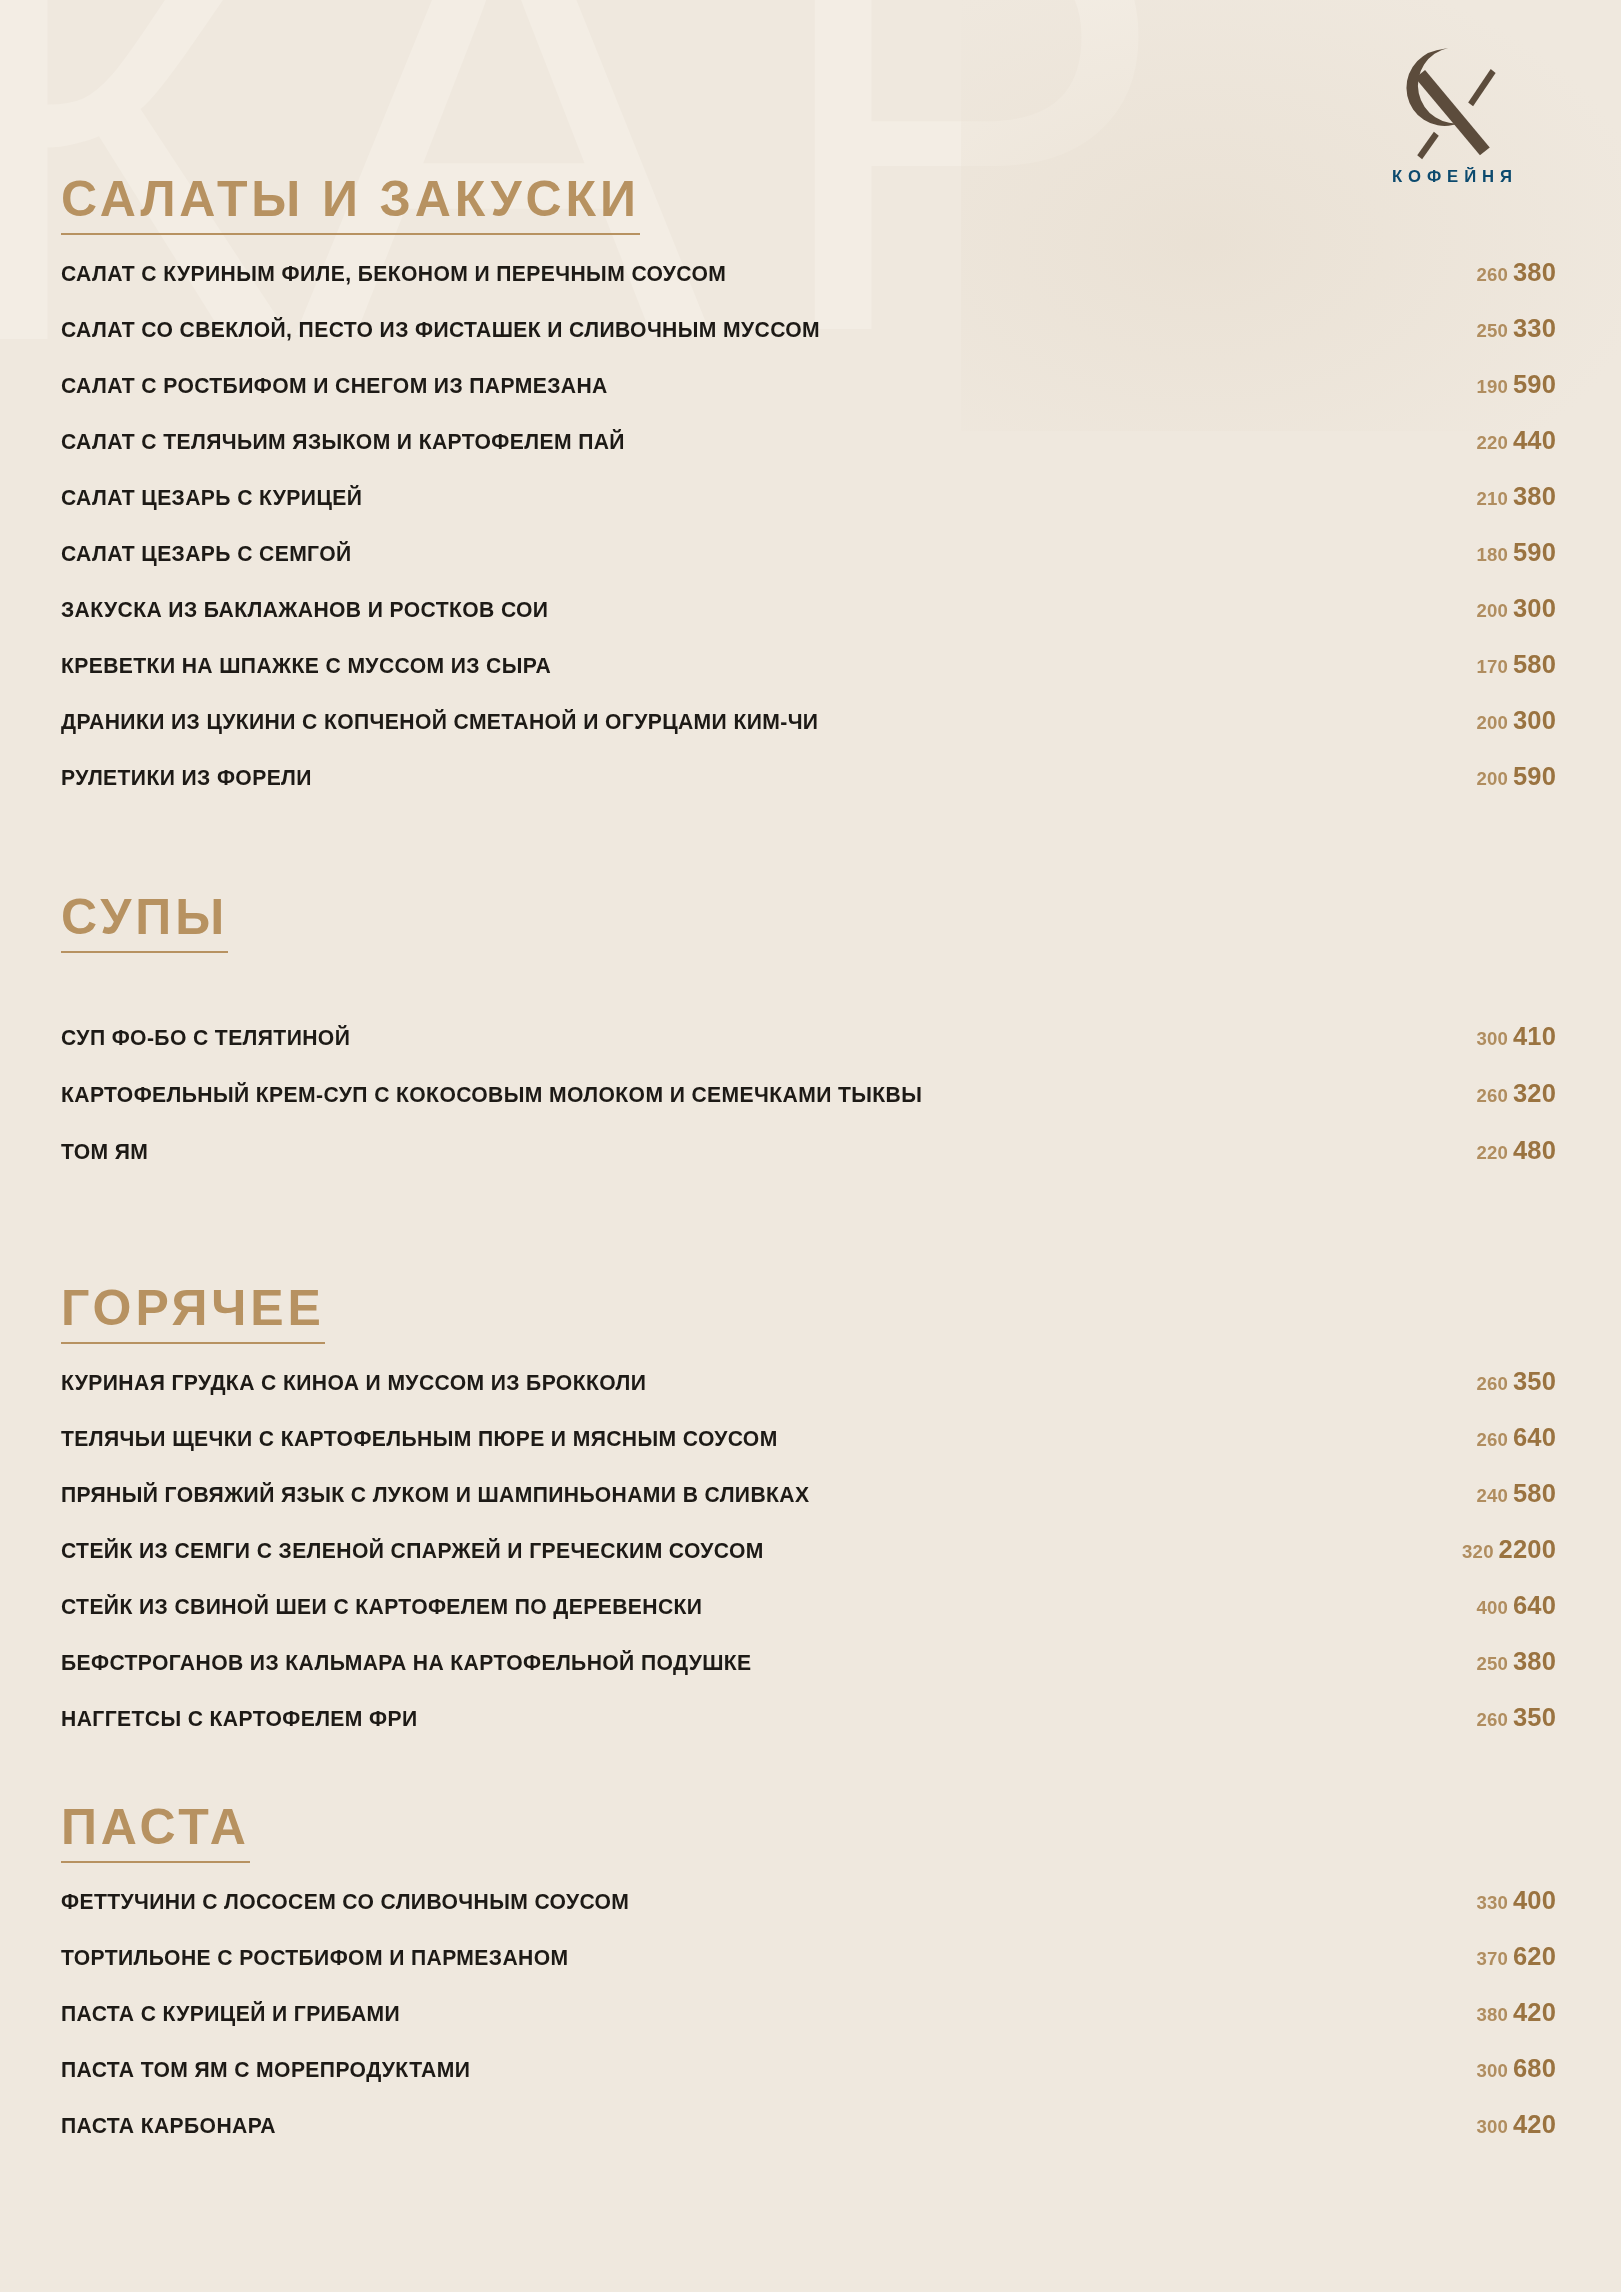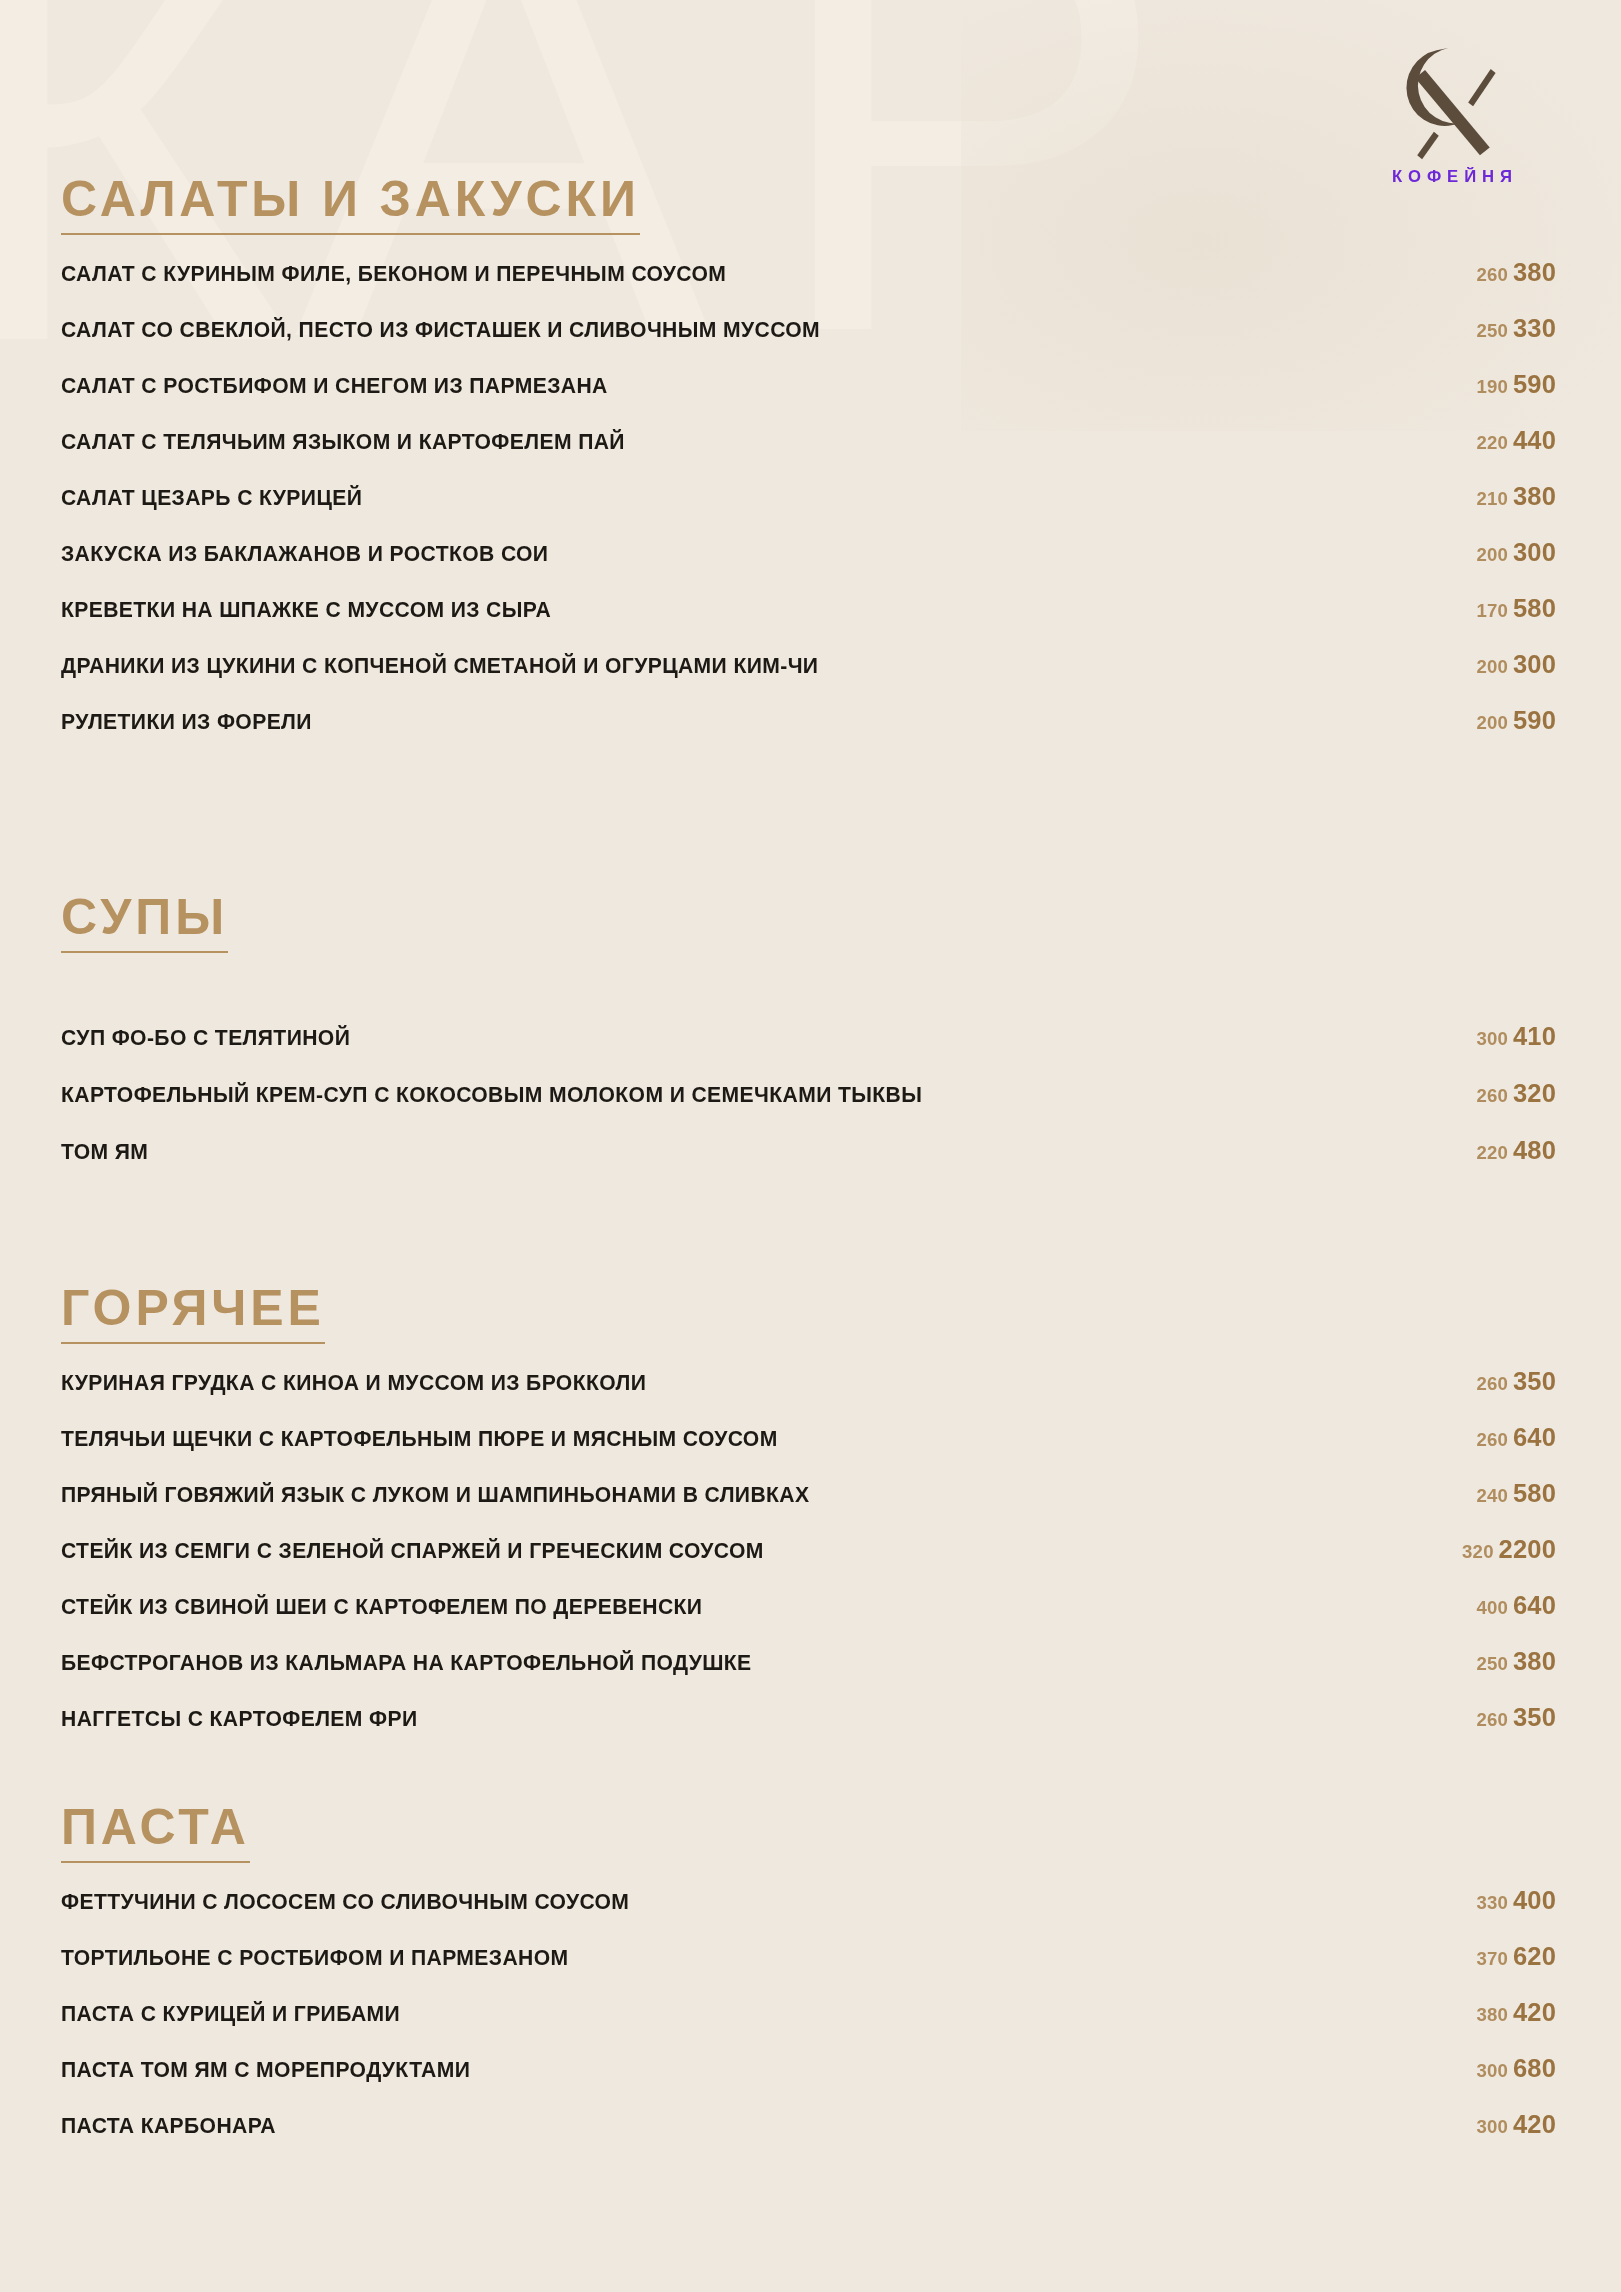--- a/index.html
+++ b/index.html
@@ -79,21 +79,21 @@
   .brand-mark {
     width: 157px;
     height: 147px;
     margin: 0 auto;
     display: block;
   }
   .brand-word {
     margin-top: -5.9px;
     font-size: 16.7px;
     letter-spacing: 5.9px;
-    color: #6d28d9;
+    color: #0c4a6e;
     font-weight: 700;
     text-indent: 5.9px;
   }
 
   
   .section {
     position: relative;
   }
   .section-title {
     display: inline-block;
@@ -197,20 +197,24 @@
       </div>
       <div class="item">
         <span class="item-name">САЛАТ С ТЕЛЯЧЬИМ ЯЗЫКОМ И КАРТОФЕЛЕМ ПАЙ</span>
         <span class="item-price"><span class="weight">220</span><span class="price">440</span></span>
       </div>
       <div class="item">
         <span class="item-name">САЛАТ ЦЕЗАРЬ С КУРИЦЕЙ</span>
         <span class="item-price"><span class="weight">210</span><span class="price">380</span></span>
       </div>
       <div class="item">
+        <span class="item-name">САЛАТ ЦЕЗАРЬ С СЕМГОЙ</span>
+        <span class="item-price"><span class="weight">180</span><span class="price">590</span></span>
+      </div>
+      <div class="item">
         <span class="item-name">ЗАКУСКА ИЗ БАКЛАЖАНОВ И РОСТКОВ СОИ</span>
         <span class="item-price"><span class="weight">200</span><span class="price">300</span></span>
       </div>
       <div class="item">
         <span class="item-name">КРЕВЕТКИ НА ШПАЖКЕ С МУССОМ ИЗ СЫРА</span>
         <span class="item-price"><span class="weight">170</span><span class="price">580</span></span>
       </div>
       <div class="item">
         <span class="item-name">ДРАНИКИ ИЗ ЦУКИНИ С КОПЧЕНОЙ СМЕТАНОЙ И ОГУРЦАМИ КИМ-ЧИ</span>
         <span class="item-price"><span class="weight">200</span><span class="price">300</span></span>

